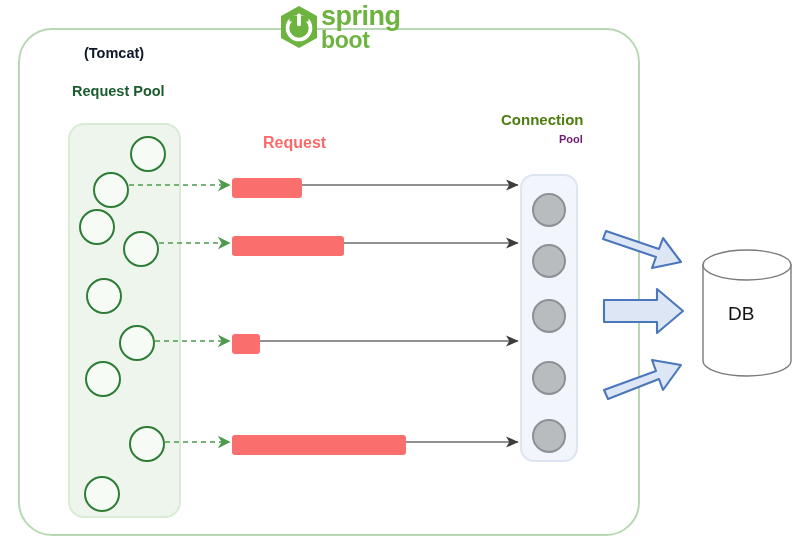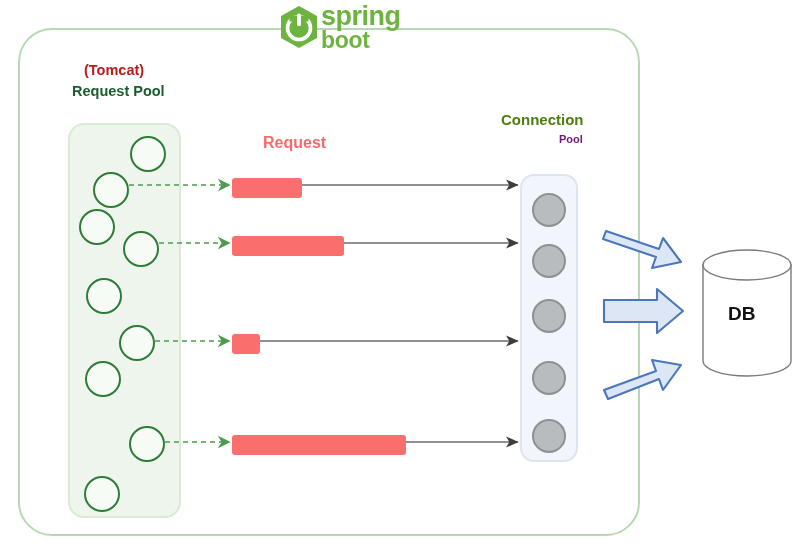--- a/index.html
+++ b/index.html
@@ -23,28 +23,28 @@
   .logo{position:absolute;left:277px;top:4px;width:125px;height:48px;}
   .logo-text{
     position:absolute;left:44px;top:-1px;
     color:#6db33f;font-weight:bold;line-height:1;
   }
   .logo-spring{font-size:27px;letter-spacing:-0.5px;}
   .logo-boot{font-size:23px;position:absolute;left:44px;top:25px;letter-spacing:-0.3px;}
 
   
   .lbl{position:absolute;font-weight:bold;white-space:pre;}
-  .lbl-tomcat{left:84px;top:62px;color:#b91c1c;font-size:14.5px;}
+  .lbl-tomcat{left:84px;top:45px;color:#0f172a;font-size:14.5px;}
   .lbl-threadpool{left:72px;top:83px;color:#1a5c2e;font-size:14.5px;}
   .lbl-request{left:263px;top:134px;color:#fb6a6a;font-size:16px;text-align:center;}
   .lbl-connpool-1{left:501px;top:111px;color:#4d7c0f;font-size:15px;}
   .lbl-connpool-2{left:523px;top:133px;color:#701a75;font-size:11px;margin-left:36px;}
   .lbl-db{
     position:absolute;left:728px;top:303px;
-    color:#121212;font-size:19px;font-weight:bold;
+    color:#121212;font-size:19px;font-weight:normal;
   }
 
   
   .threadpool-box{
     position:absolute;left:68px;top:123px;width:113px;height:395px;
     background:#edf5ec;border:2px solid #d9ead5;border-radius:16px;
     box-sizing:border-box;
   }
   .thread-circle{
     position:absolute;width:36px;height:36px;border-radius:50%;

